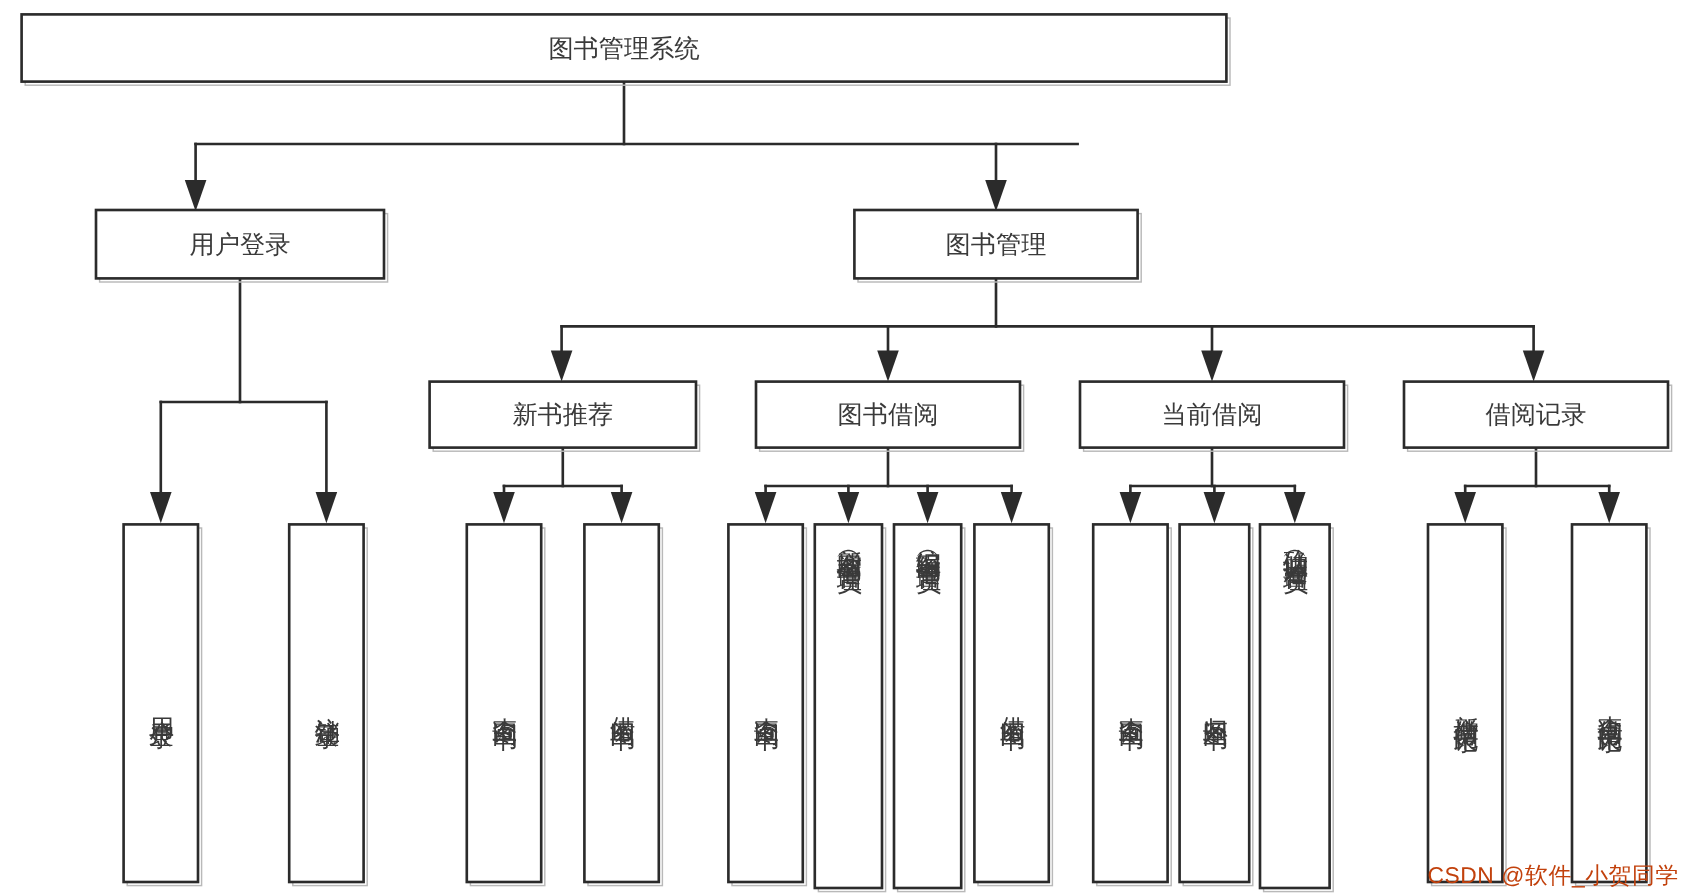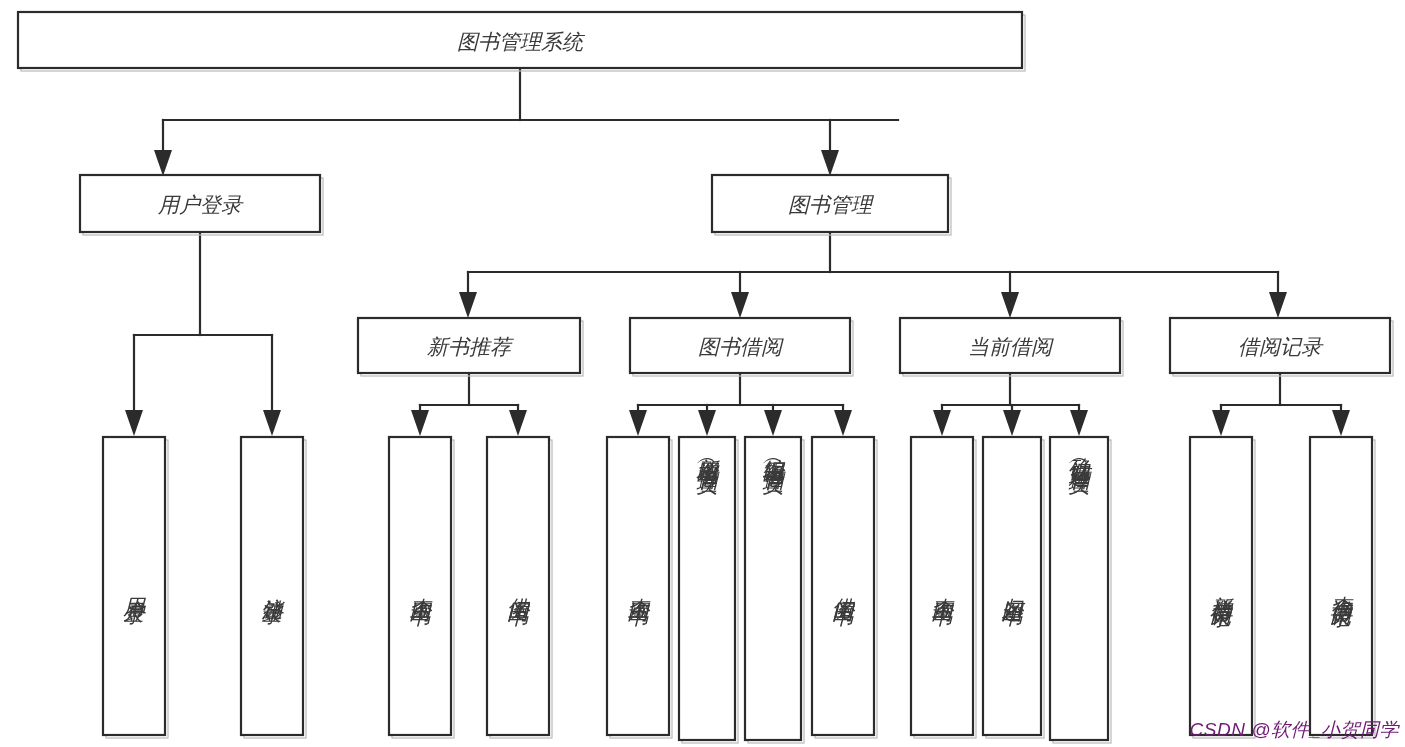--- a/index.html
+++ b/index.html
@@ -12,21 +12,20 @@
     width: 1405px;
     height: 747px;
     overflow: hidden;
     font-family: "Liberation Sans", "DejaVu Sans", sans-serif;
   }
   #diagram-root {
     position: relative;
     width: 1405px;
     height: 747px;
     background: #ffffff;
-    font-style: italic;
   }
   svg#diagram-svg {
     position: absolute;
     left: 0;
     top: 0;
     width: 1405px;
     height: 747px;
     display: block;
   }
   .node-box {
@@ -66,21 +65,21 @@
     line-height: 1.12;
     letter-spacing: 2.5px;
     text-align: center;
     white-space: nowrap;
     pointer-events: none;
   }
   .watermark {
     position: absolute;
     right: 6px;
     bottom: 4px;
-    color: #701a75;
+    color: #c2410c;
     font-family: "Liberation Sans", "DejaVu Sans", sans-serif;
     font-size: 19px;
     letter-spacing: 0.5px;
     white-space: nowrap;
   }
 </style>
 </head>
 <body>
 
 <div id="diagram-root">

